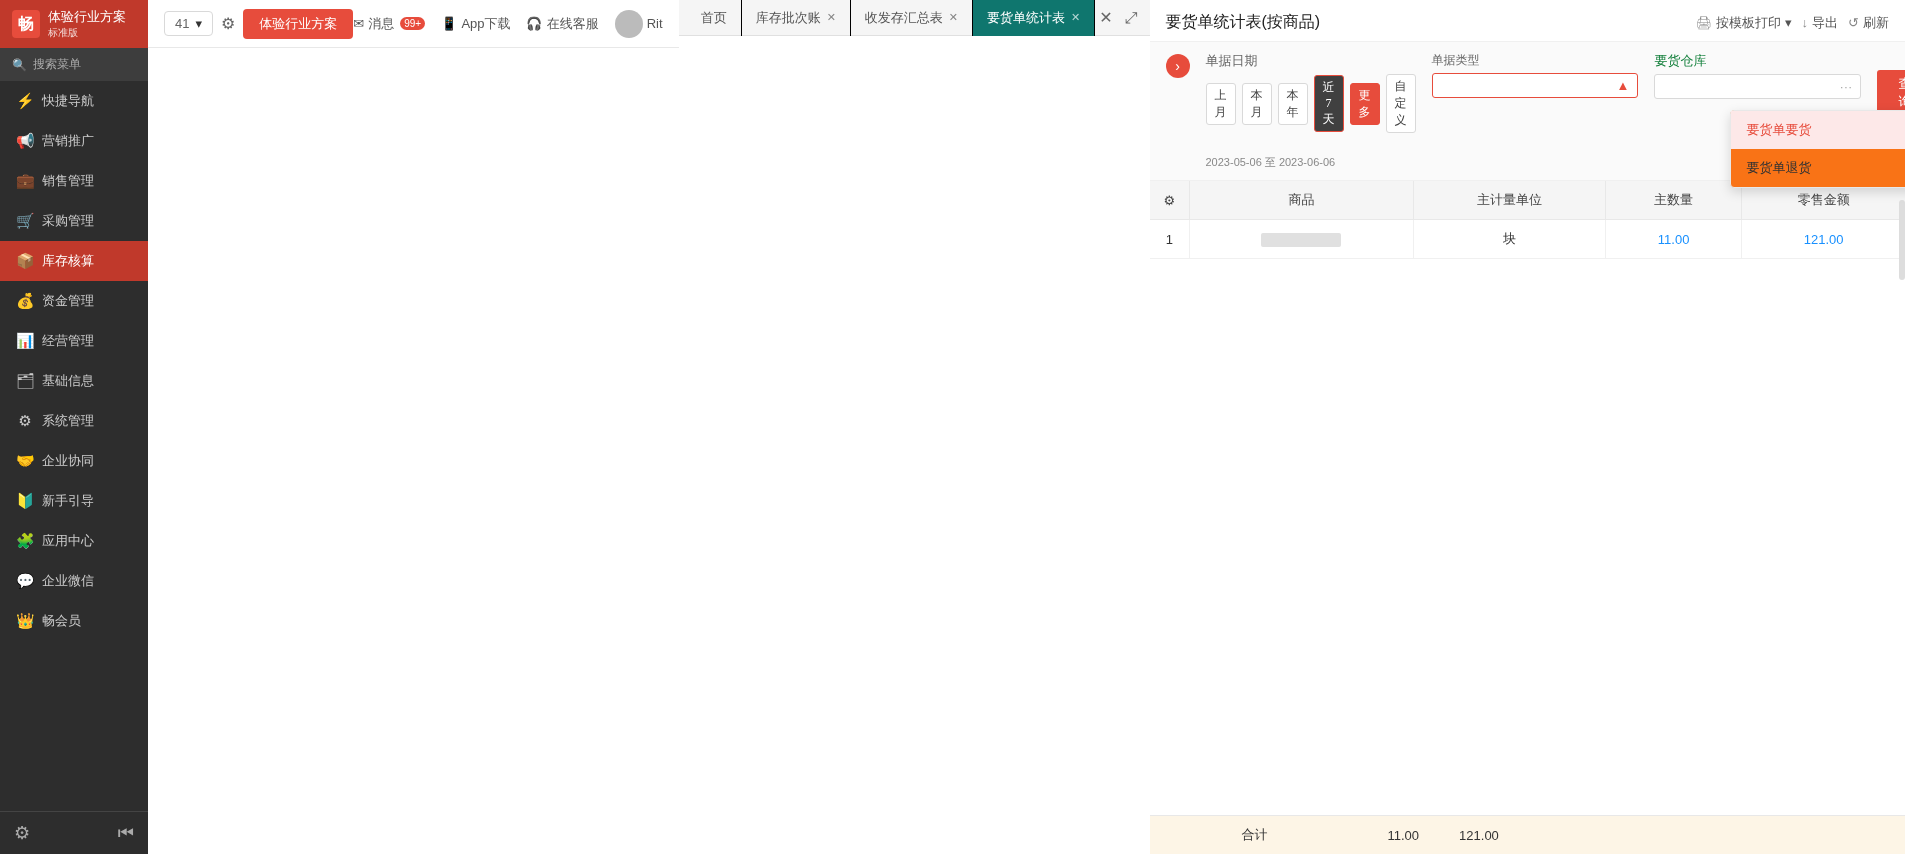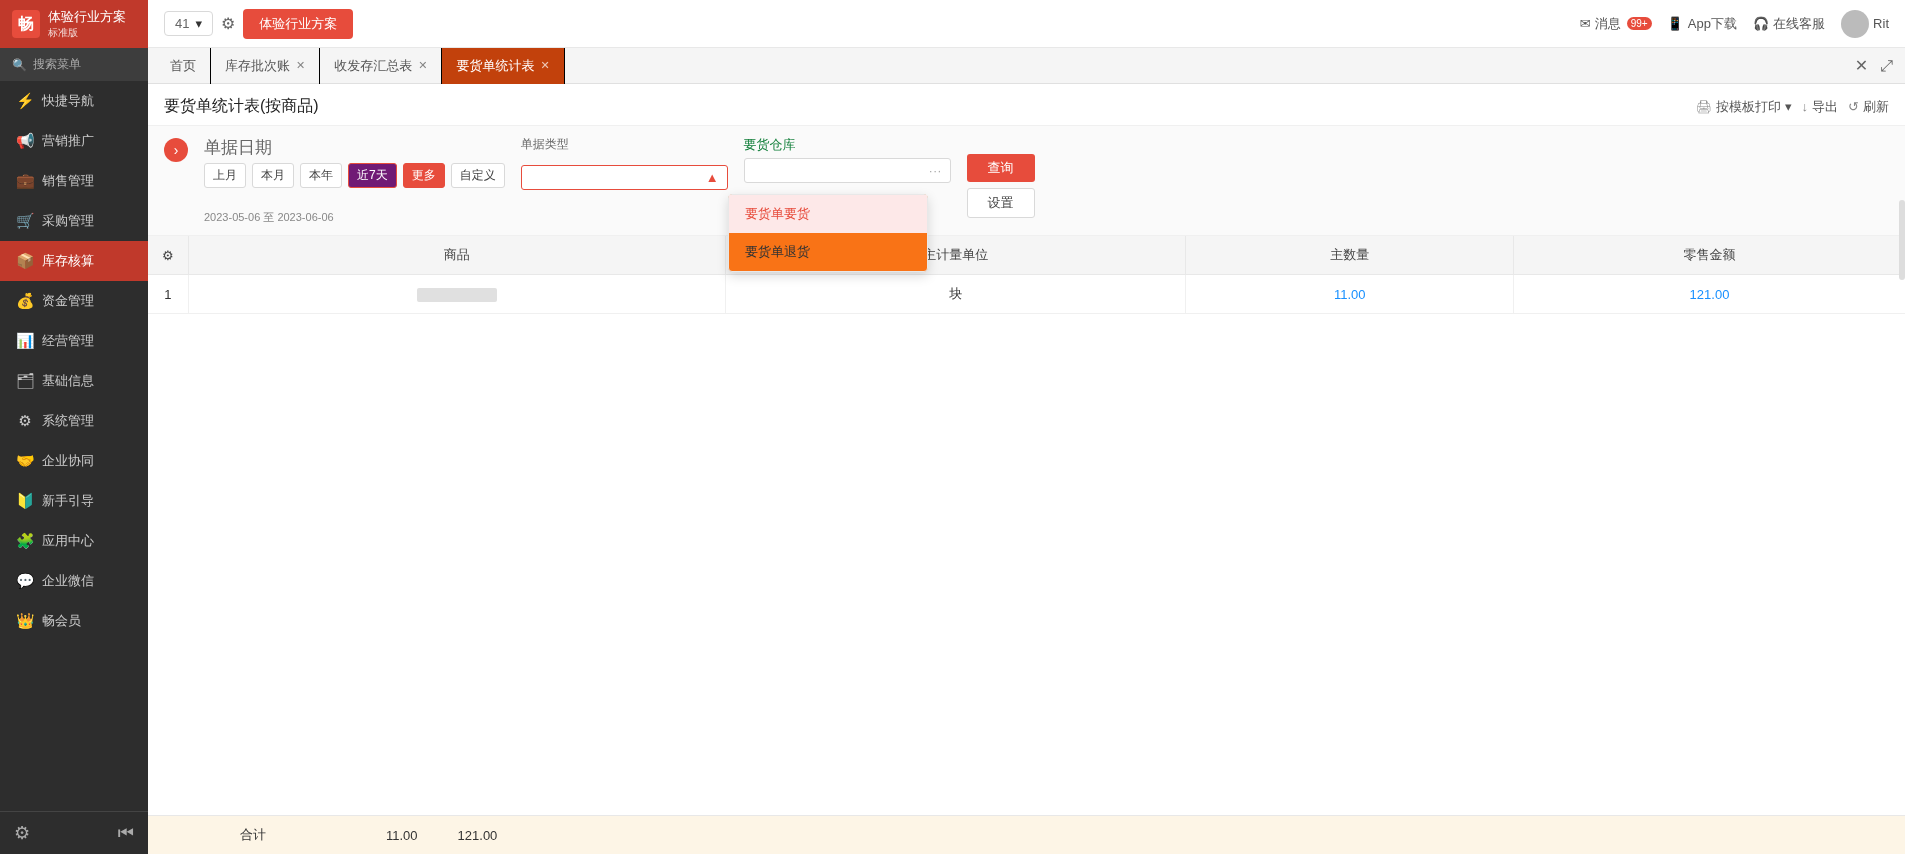--- a/index.html
+++ b/index.html
@@ -71,21 +71,20 @@
       padding: 10px 14px;
       background: #2d2d2d;
       border-top: 1px solid #444;
     }
     .sidebar-footer span { color: #aaa; font-size: 18px; cursor: pointer; }
 
     
     .main {
       flex: 1;
       display: flex;
-      flex-direction: column;
       overflow: hidden;
       background: white;
     }
 
     
     .topbar {
       height: 48px;
       background: white;
       display: flex;
       align-items: center;
@@ -152,21 +151,21 @@
       align-items: center;
       gap: 6px;
       font-size: 13px;
       cursor: pointer;
       color: #555;
       border-right: 1px solid #000000;
       white-space: nowrap;
     }
     .tab-item:first-child { border-left: none; }
     .tab-item.active {
-      background: #c2410c;
+      background: #0f766e;
       color: white;
     }
     .tab-item .close-icon { font-size: 11px; opacity: 0.7; }
     .tab-item.active .close-icon { color: white; }
     .tabs-actions {
       margin-left: auto;
       display: flex;
       align-items: center;
       gap: 4px;
     }
@@ -212,39 +211,40 @@
       border-radius: 50%;
       cursor: pointer;
       display: flex;
       align-items: center;
       justify-content: center;
       font-size: 14px;
       flex-shrink: 0;
       margin-top: 2px;
     }
     .filter-group { display: flex; flex-direction: column; gap: 4px; }
-    .filter-label { font-size: 17px; color: #666; }
+    .filter-label { font-size: 13px; color: #666; }
     .filter-date-row { display: flex; align-items: center; gap: 6px; }
     .date-btn {
       padding: 3px 8px;
       border: 1px solid #d9d9d9;
       border-radius: 3px;
       background: white;
       font-size: 12px;
       cursor: pointer;
       color: #444;
     }
     .date-btn.recent {
-      background: #701a75;
+      background: #404040;
       color: white;
       border-color: #e74c3c;
+      font-family: Liberation Serif, serif;
     }
     .date-range { font-size: 11px; color: #888; margin-top: 18px; }
 
-    .filter-type-group { display: flex; flex-direction: column; gap: 12px; }
+    .filter-type-group { display: flex; flex-direction: column; gap: 4px; }
     .filter-type-label { font-size: 12px; color: #666; }
     .filter-type-input {
       display: flex;
       align-items: center;
       border: 1px solid #e74c3c;
       border-radius: 3px;
       background: white;
       padding: 4px 8px;
       min-width: 200px;
       position: relative;

